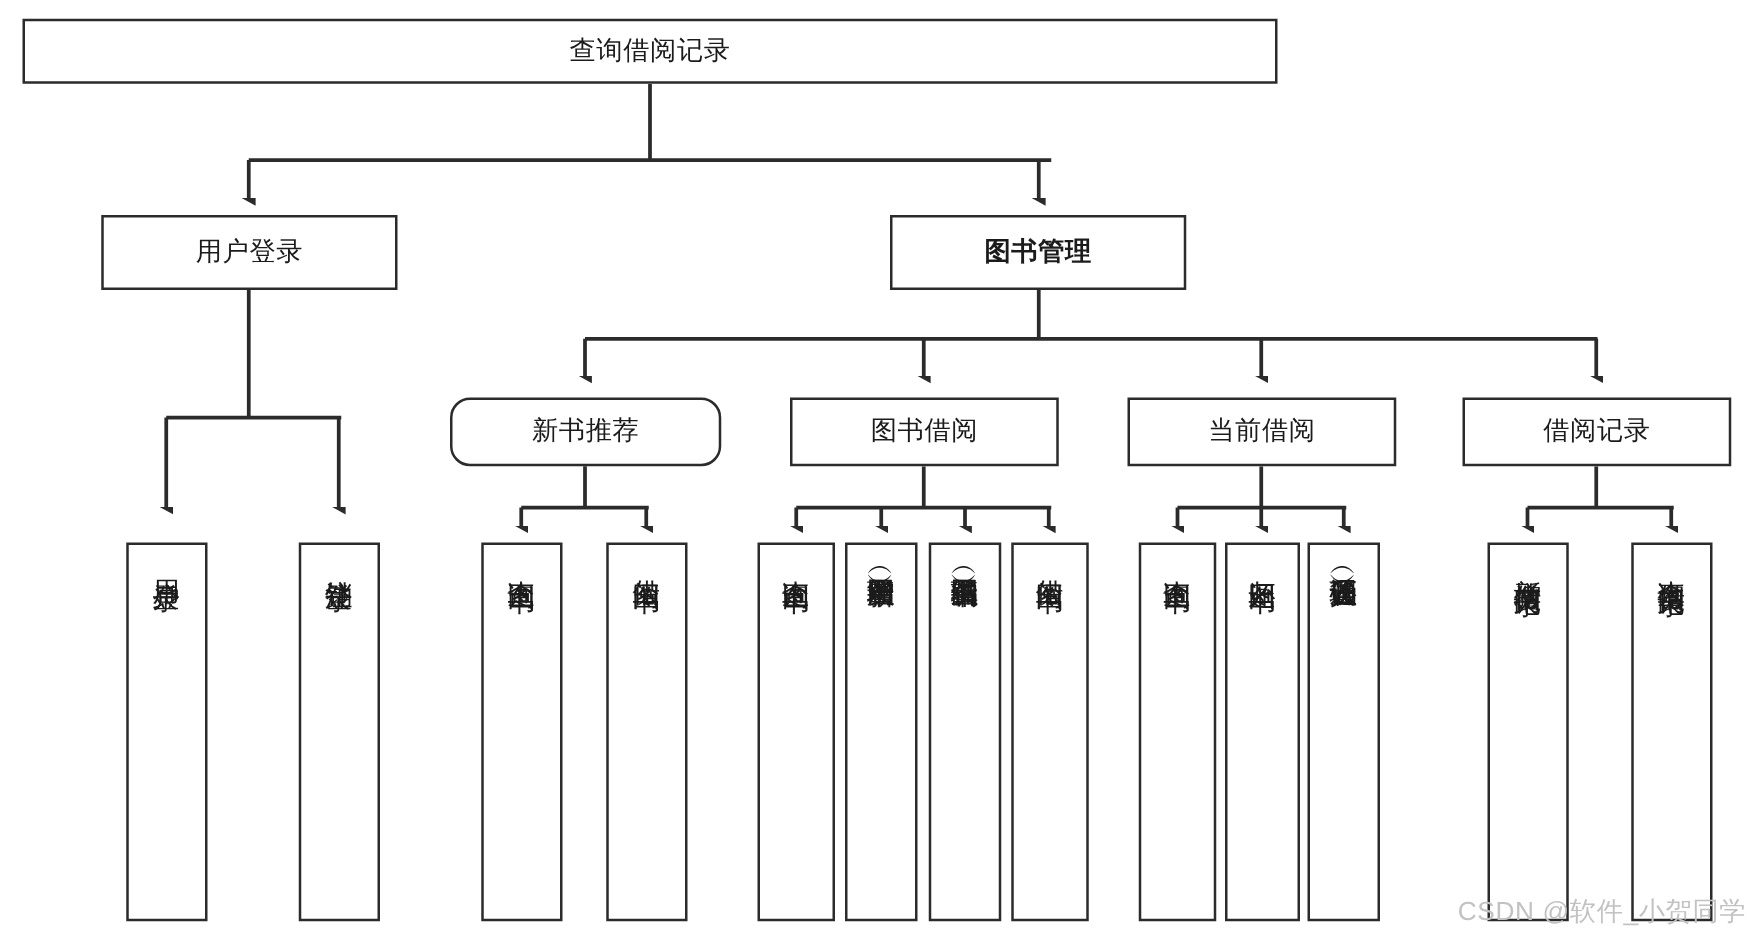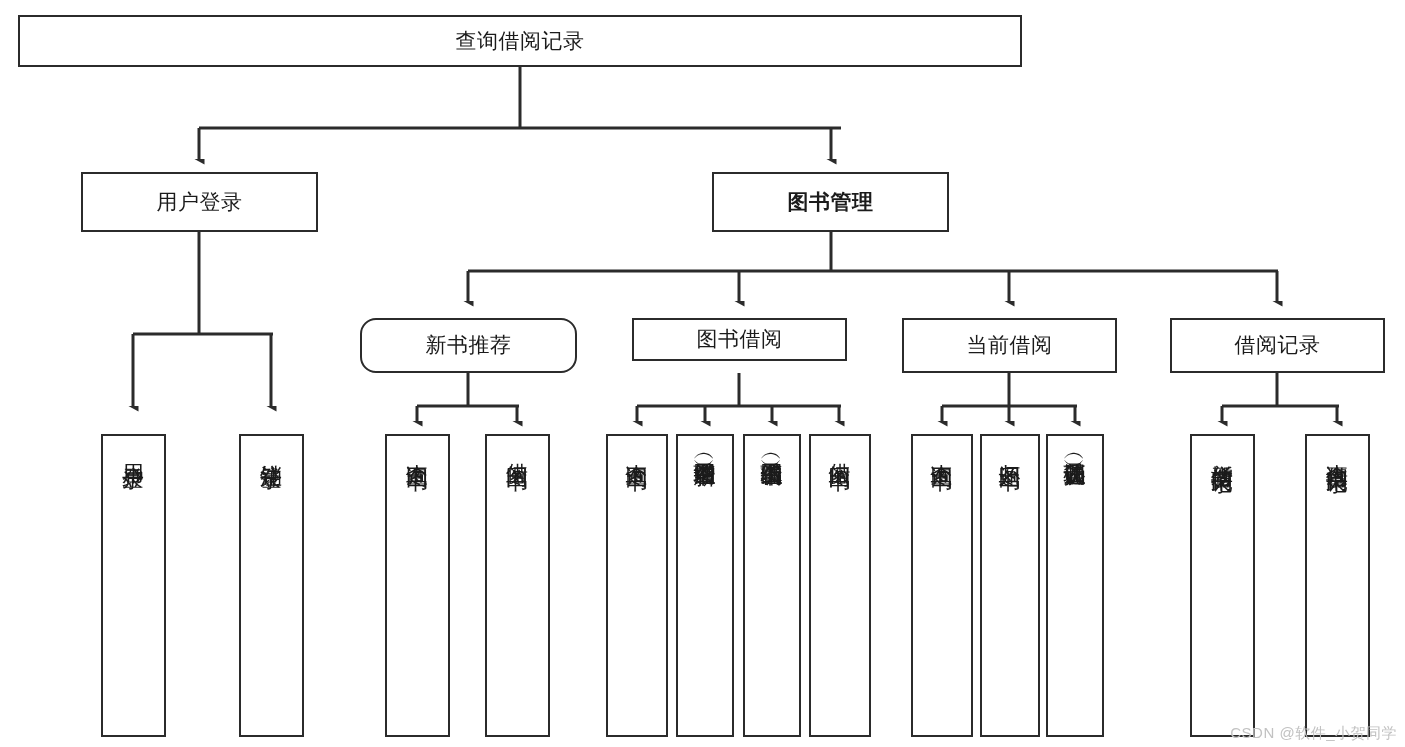--- a/index.html
+++ b/index.html
@@ -57,21 +57,21 @@
     white-space: normal;
     max-height: 100%;
   }
   .node.leaf.tall-text .label {
     letter-spacing: 0px;
   }
   #watermark {
     position: absolute;
     right: 8px;
     bottom: 4px;
-    font-size: 15px;
+    font-size: 21px;
     color: #c2c2c2;
     letter-spacing: 0.5px;
     z-index: 5;
     white-space: nowrap;
   }
 </style>
 </head>
 <body>
 
 <div id="diagram-root">
@@ -135,21 +135,21 @@
   </div>
 
   <div class="node" style="left:712px; top:172px; width:237px; height:60px;font-weight:bold;">
     <span class="label">图书管理</span>
   </div>
 
   <div class="node" style="left:360px; top:318px; width:217px; height:55px;border-radius:16px;">
     <span class="label">新书推荐</span>
   </div>
 
-  <div class="node" style="left:632px; top:318px; width:215px; height:43px;">
+  <div class="node" style="left:632px; top:318px; width:215px; height:55px;">
     <span class="label">图书借阅</span>
   </div>
 
   <div class="node" style="left:1170px; top:318px; width:215px; height:55px;">
     <span class="label">借阅记录</span>
   </div>
 
   <div class="node" style="left:902px; top:318px; width:215px; height:55px;">
     <span class="label">当前借阅</span>
   </div>

